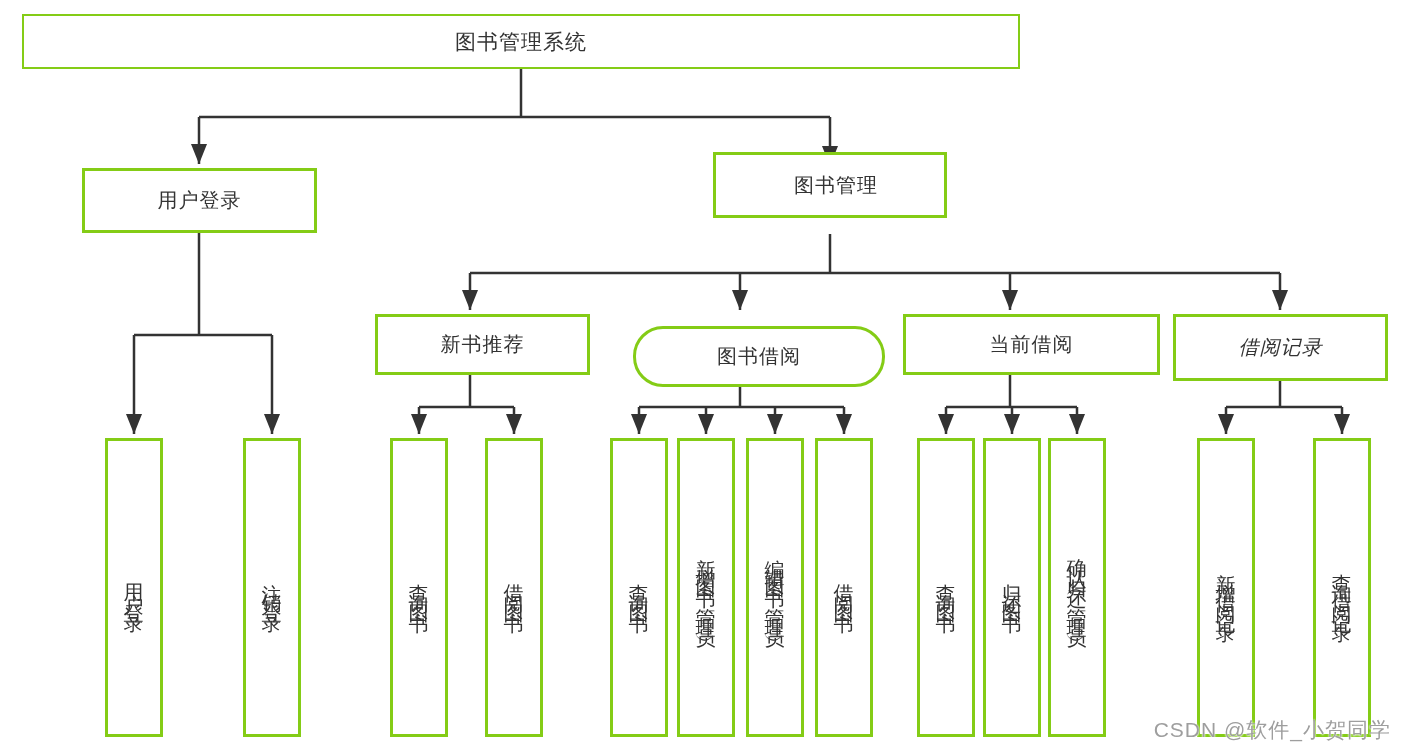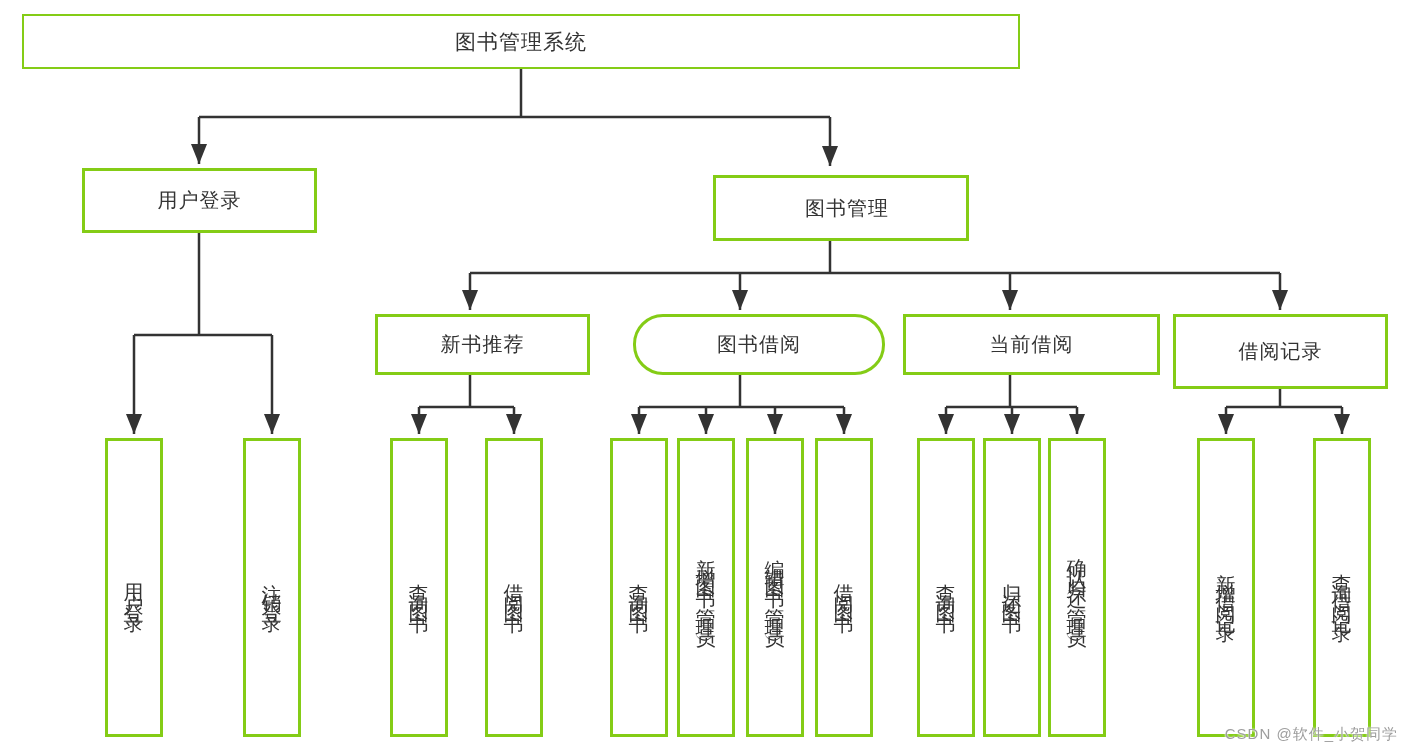--- a/index.html
+++ b/index.html
@@ -41,23 +41,23 @@
   }
   .vnode span {
     writing-mode: vertical-rl;
     text-orientation: mixed;
     letter-spacing: 10px;
     line-height: 1.1;
     font-size: 20px;
   }
   .watermark {
     position: absolute;
-    right: 7px;
+    right: 14px;
     bottom: 3px;
-    font-size: 15px;
+    font-size: 21px;
     color: #9e9e9e;
     text-shadow: 0 0 2px #ffffff, 0 1px 2px rgba(255,255,255,0.9);
     letter-spacing: 1px;
     z-index: 5;
   }
 </style>
 </head>
 <body>
 
 <div class="stage">
@@ -112,34 +112,34 @@
     </g>
   </svg>
 
   <div class="node root" style="left:22px; top:14px; width:998px; height:55px;">
     <span>图书管理系统</span>
   </div>
 
   <div class="node" style="left:82px; top:168px; width:235px; height:65px;">
     <span>用户登录</span>
   </div>
-  <div class="node" style="left:713px; top:175px; width:256px; height:66px;padding-left:12px;">
+  <div class="node" style="left:713px; top:152px; width:234px; height:66px;padding-left:12px;">
     <span>图书管理</span>
   </div>
 
   <div class="node" style="left:363px; top:314px; width:215px; height:61px;margin-left:12px;">
     <span>新书推荐</span>
   </div>
-  <div class="node" style="left:633px; top:314px; width:252px; height:61px;border-radius:30px;">
+  <div class="node" style="left:633px; top:326px; width:252px; height:61px;border-radius:30px;">
     <span>图书借阅</span>
   </div>
   <div class="node" style="left:903px; top:314px; width:257px; height:61px;">
     <span>当前借阅</span>
   </div>
-  <div class="node" style="left:1173px; top:314px; width:215px; height:75px;">
+  <div class="node" style="left:1173px; top:314px; width:215px; height:67px;font-style:italic;">
     <span>借阅记录</span>
   </div>
 
   <div class="node vnode" style="left:105px; top:438px; width:58px; height:299px;">
     <span>用户登录</span>
   </div>
   <div class="node vnode" style="left:243px; top:438px; width:58px; height:299px;">
     <span>注销登录</span>
   </div>
 

